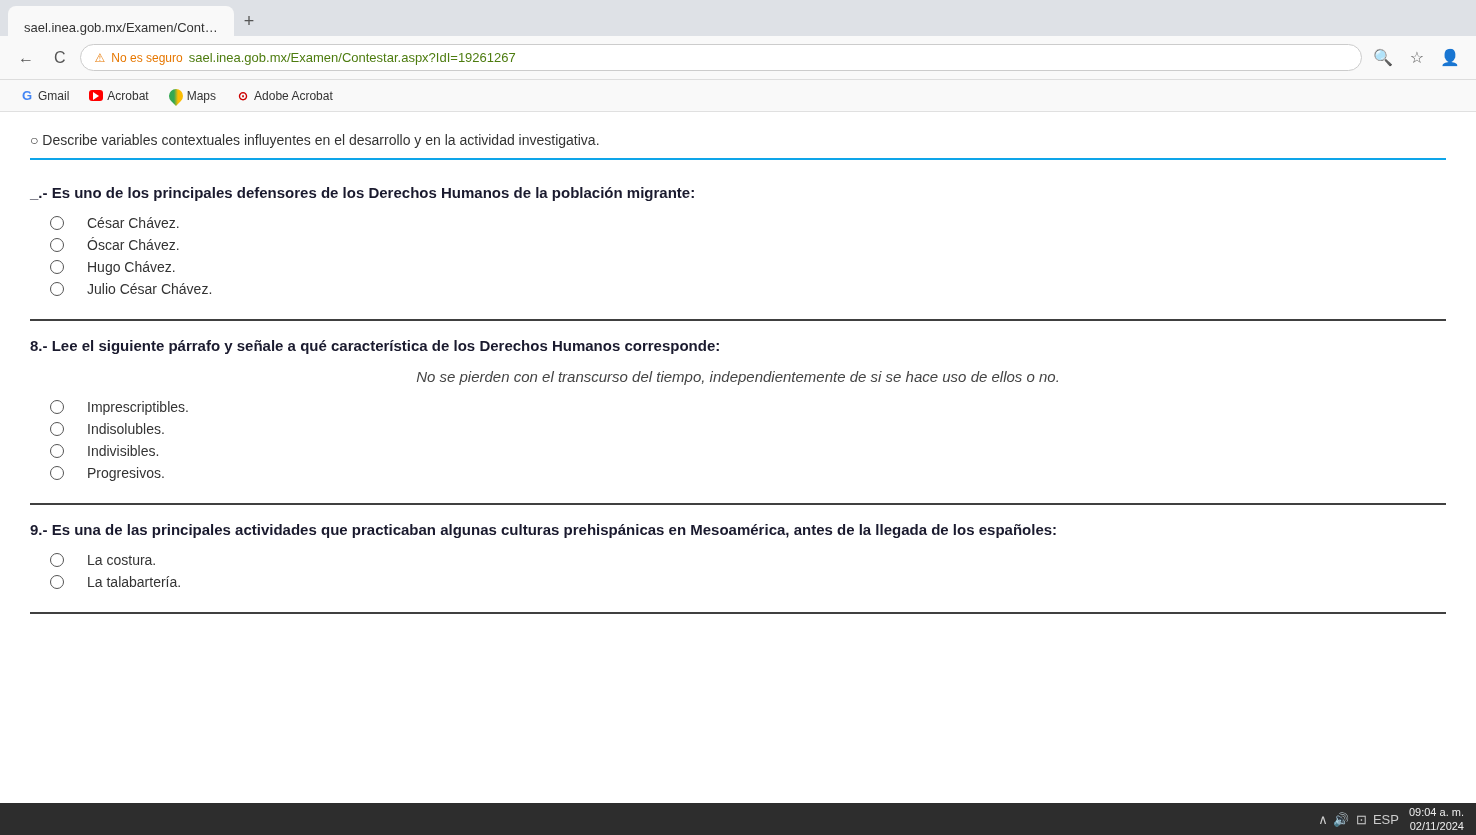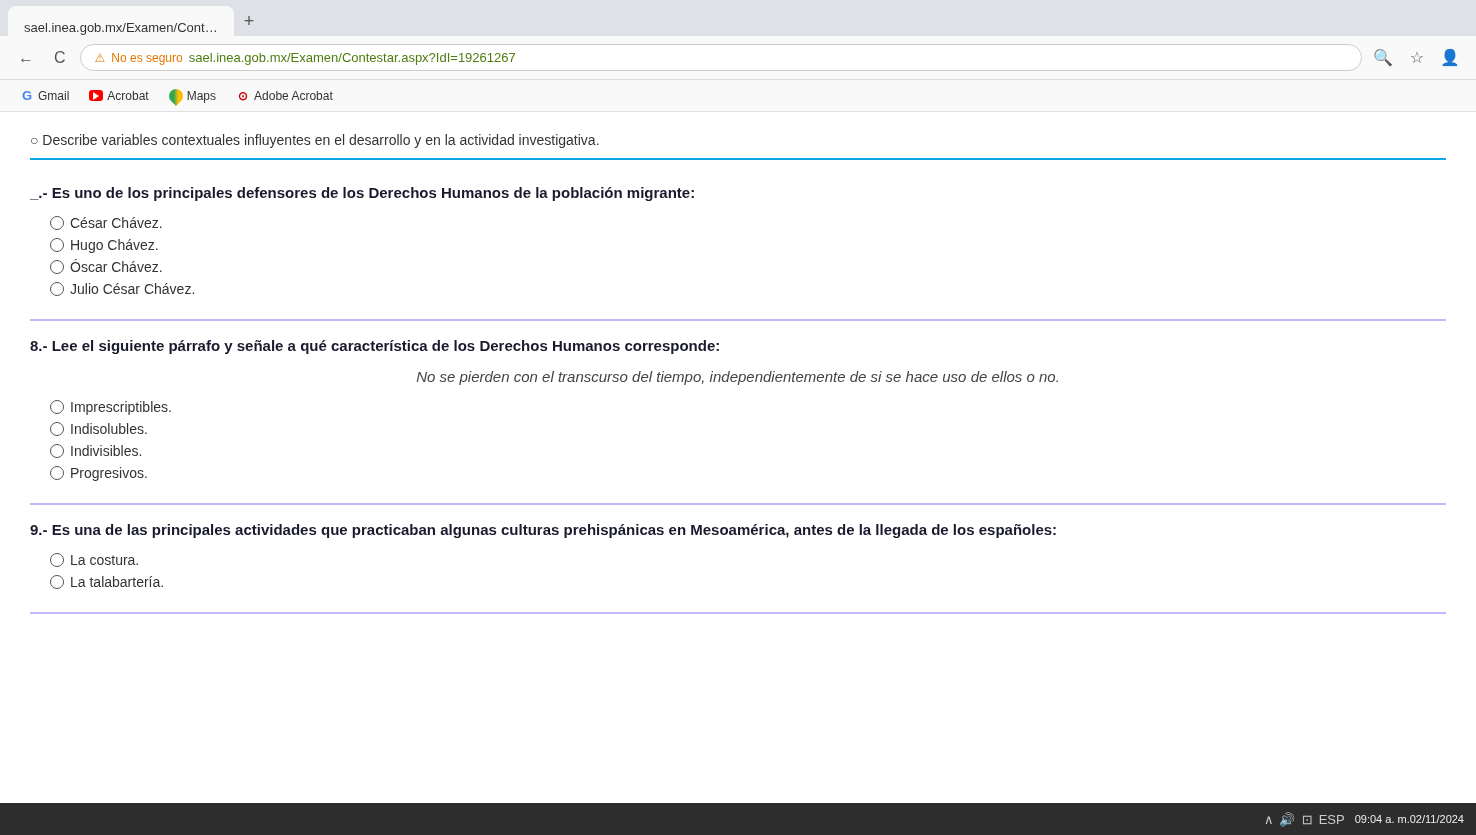--- a/index.html
+++ b/index.html
@@ -155,42 +155,42 @@
     .question-context {
       font-size: 14px;
       color: #333;
       padding: 10px 0;
       border-bottom: 2px solid #0ea5e9;
       margin-bottom: 8px;
     }
 
     .question-block {
       padding: 16px 0;
-      border-bottom: 2px solid #c4b5fd;
+      border-bottom: 2px solid #404040;
     }
 
     .question-title {
       font-size: 15px;
       font-weight: bold;
       color: #1a1a2e;
       margin-bottom: 14px;
     }
 
     .question-subtitle {
       font-size: 15px;
       color: #444;
       text-align: center;
       margin-bottom: 14px;
       font-style: italic;
     }
 
     .option {
       display: flex;
       align-items: center;
-      gap: 6px;
+      gap: 23px;
       margin: 6px 0 6px 20px;
       font-size: 14px;
       color: #333;
     }
 
     .option input[type="radio"] {
       appearance: none;
       width: 14px;
       height: 14px;
       border: 1.5px solid #555;
@@ -217,21 +217,21 @@
     .taskbar-right {
       display: flex;
       align-items: center;
       gap: 10px;
       font-size: 12px;
       color: #ddd;
     }
 
     .taskbar-time {
       display: flex;
-      flex-direction: row;
+      flex-direction: column;
       align-items: flex-end;
       font-size: 11px;
       color: #eee;
       line-height: 1.3;
     }
 
     .taskbar-icons {
       display: flex;
       gap: 6px;
       align-items: center;
@@ -349,25 +349,25 @@
     <div class="question-title">
       <span>_.- </span>
       <span>Es uno de los principales defensores de los Derechos Humanos de la población migrante:</span>
     </div>
     <div class="option">
       <input type="radio" name="q7" style="">
       <span>César Chávez.</span>
     </div>
     <div class="option">
       <input type="radio" name="q7" style="">
+      <span>Óscar Chávez.</span>
+    </div>
+    <div class="option">
+      <input type="radio" name="q7" style="">
       <span>Hugo Chávez.</span>
-    </div>
-    <div class="option">
-      <input type="radio" name="q7" style="">
-      <span>Óscar Chávez.</span>
     </div>
     <div class="option">
       <input type="radio" name="q7" style="">
       <span>Julio César Chávez.</span>
     </div>
   </div>
 
   <div class="question-block">
     <div class="question-title">
       <span>8.- </span>

